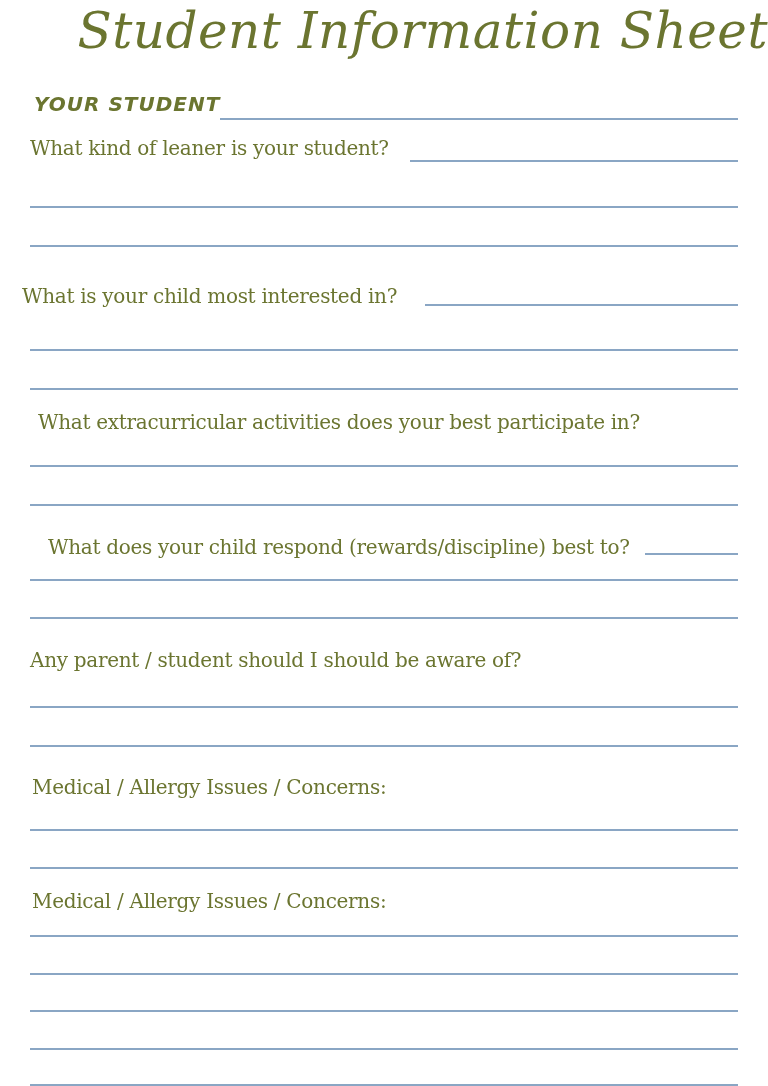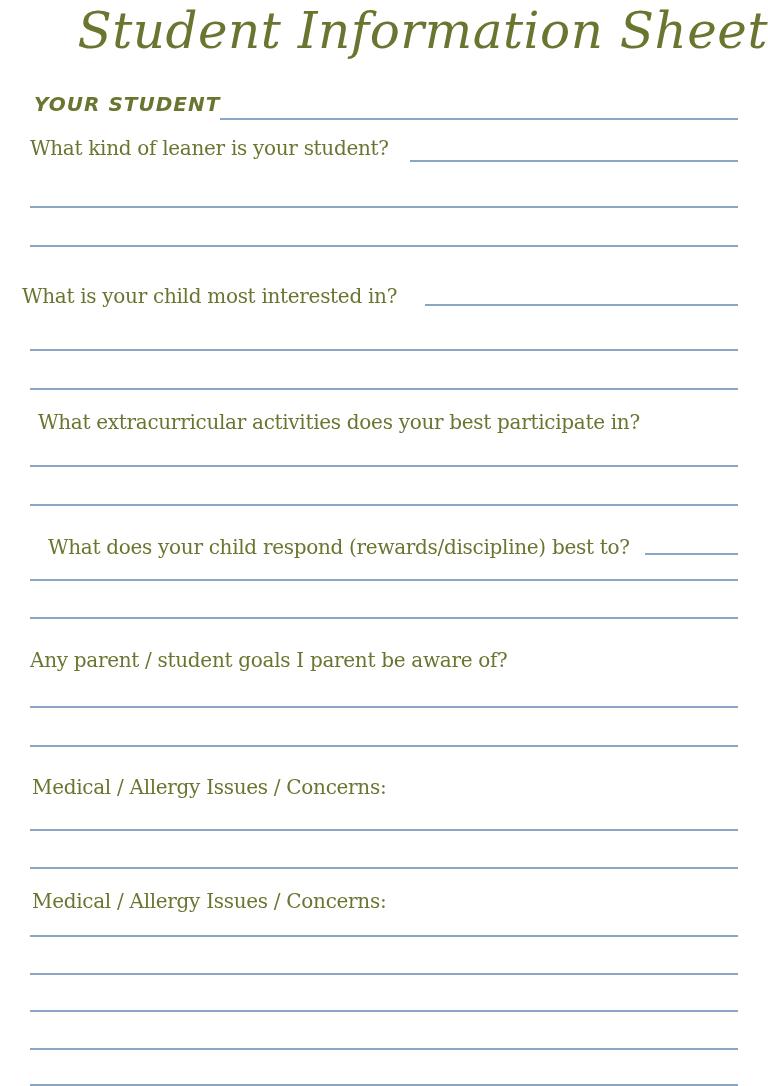--- a/index.html
+++ b/index.html
@@ -42,21 +42,21 @@
 
 <div class="q" style="left:38px; top:410px;">What extracurricular activities does your best participate in?</div>
 <div class="line" style="left:30px; top:465px; width:708px;"></div>
 <div class="line" style="left:30px; top:504px; width:708px;"></div>
 
 <div class="q" style="left:32px; top:535px;margin-left:16px;">What does your child respond (rewards/discipline) best to?</div>
 <div class="line" style="left:645px; top:553px; width:93px;"></div>
 <div class="line" style="left:30px; top:579px; width:708px;"></div>
 <div class="line" style="left:30px; top:617px; width:708px;"></div>
 
-<div class="q" style="left:30px; top:648px;">Any parent / student goals I parent be aware of?</div>
+<div class="q" style="left:30px; top:648px;">Any parent / student should I should be aware of?</div>
 <div class="line" style="left:30px; top:706px; width:708px;"></div>
 <div class="line" style="left:30px; top:745px; width:708px;"></div>
 
 <div class="q" style="left:32px; top:775px;">Medical / Allergy Issues / Concerns:</div>
 <div class="line" style="left:30px; top:829px; width:708px;"></div>
 <div class="line" style="left:30px; top:867px; width:708px;"></div>
 
 <div class="q" style="left:32px; top:889px;">Medical / Allergy Issues / Concerns:</div>
 <div class="line" style="left:30px; top:935px; width:708px;"></div>
 <div class="line" style="left:30px; top:973px; width:708px;"></div>

